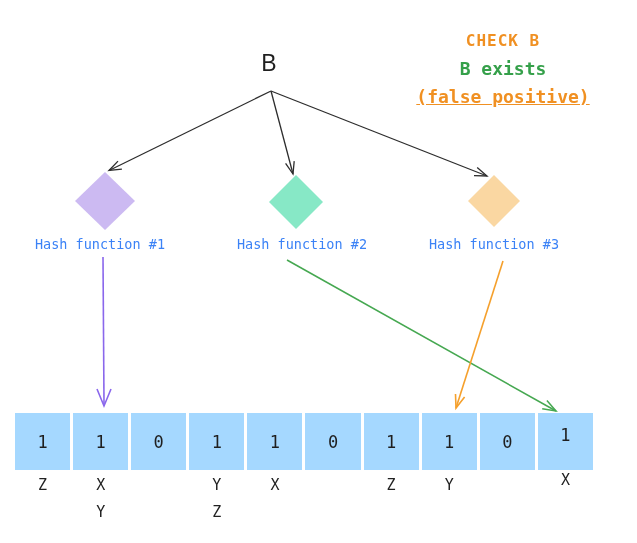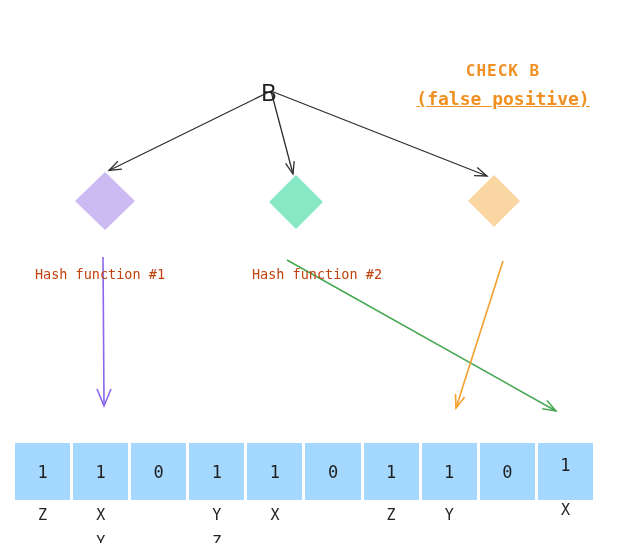--- a/index.html
+++ b/index.html
@@ -4,21 +4,21 @@
 <style>
   html, body { margin: 0; padding: 0; background: #ffffff; }
   .canvas {
     position: relative;
     width: 637px;
     height: 543px;
     background: #ffffff;
     overflow: hidden;
     font-family: "DejaVu Sans Mono", monospace;
   }
-  .abs { position: absolute; margin-top: 30px; }
+  .abs { position: absolute; }
   svg.layer {
     position: absolute;
     left: 0; top: 0;
     width: 637px; height: 543px;
     pointer-events: none;
   }
   .root-label {
     left: 249px; top: 50px; width: 40px;
     text-align: center;
     font-family: "Liberation Sans", sans-serif;
@@ -31,25 +31,25 @@
     font-weight: bold;
     line-height: 28px;
   }
   .status-line1 { font-size: 16px; letter-spacing: 1px; }
   .status-line2 { font-size: 18px; }
   .status-line3 { font-size: 18px; white-space: nowrap; text-decoration: underline; }
   .hash-label {
     top: 236px; width: 170px;
     text-align: center;
     font-size: 13.5px;
-    color: #c2410c;
+    color: #3b82f6;
     white-space: nowrap;
   }
   .hash-label-1 { left: 15px; }
-  .hash-label-2 { left: 232px; }
+  .hash-label-2 { left: 217px; }
   .hash-label-3 { left: 409px; }
   .bit-array {
     left: 15px; top: 413px; width: 578px;
     display: flex;
     gap: 3px;
   }
   .bit-cell { flex: 1 1 0; display: flex; flex-direction: column; }
   .bit-box {
     height: 57px;
     display: flex;
@@ -119,25 +119,27 @@
     <g>
       <line x1="503" y1="261" x2="456" y2="408" stroke-width="1.6" stroke="#f5a02c"></line>
       <polyline points="464.6,396.9 456,408 455.5,394" fill="none" stroke-width="1.6" stroke="#f5a02c"></polyline>
     </g>
   </svg>
 
   <div class="abs root-label">B</div>
 
   <div class="abs status-block">
     <div class="status-line1" style="color: rgb(240, 144, 34);">CHECK B</div>
+    <div class="status-line2" style="color: rgb(53, 160, 74);">B exists</div>
     <div class="status-line3" style="color: rgb(240, 144, 34);">(false positive)</div>
   </div>
 
   <div class="abs hash-label hash-label-1">Hash function #1</div>
   <div class="abs hash-label hash-label-2">Hash function #2</div>
+  <div class="abs hash-label hash-label-3">Hash function #3</div>
 
   <div class="abs bit-array">
     <div class="bit-cell">
       <div class="bit-box" style="background-color: rgb(165, 216, 255);">
           <span>1</span>
         </div>
       <div class="bit-label1">Z</div>
       <div class="bit-label2"></div>
     </div>
     <div class="bit-cell">

